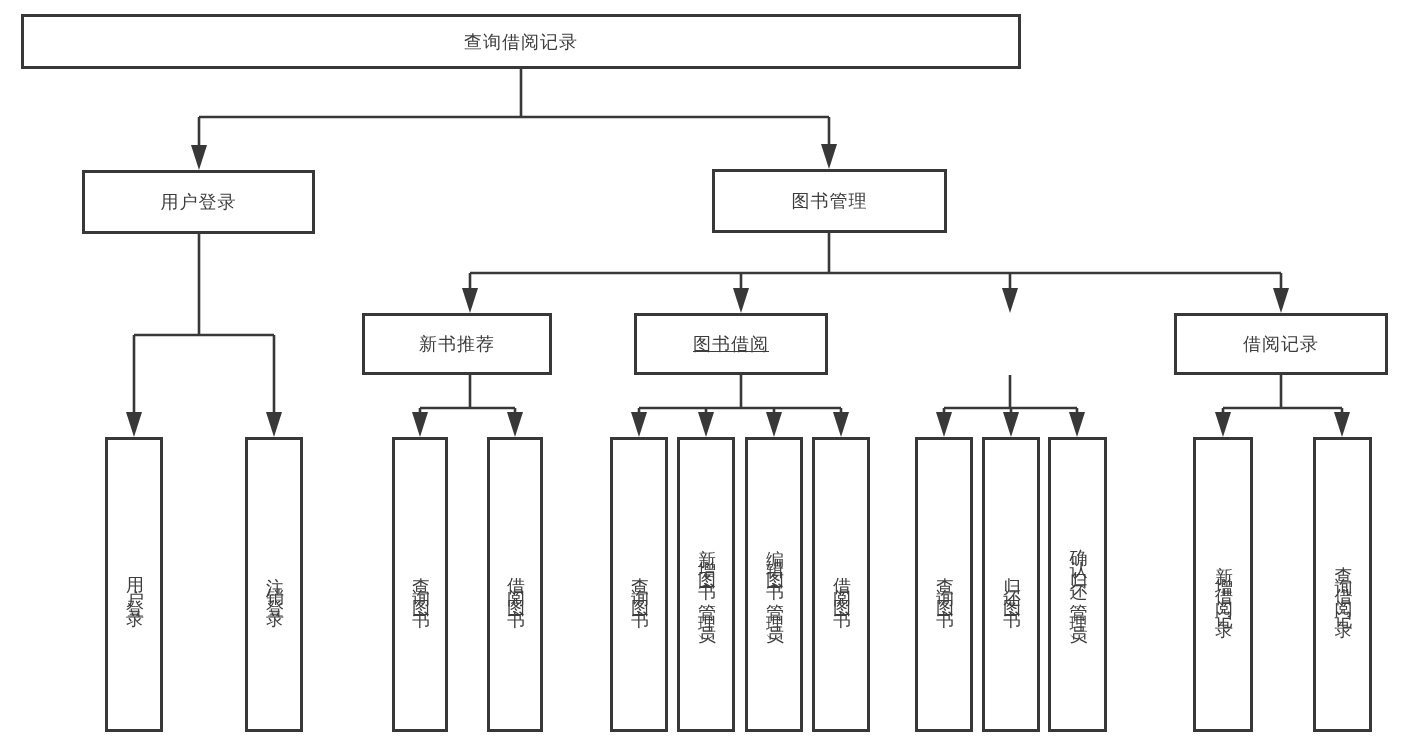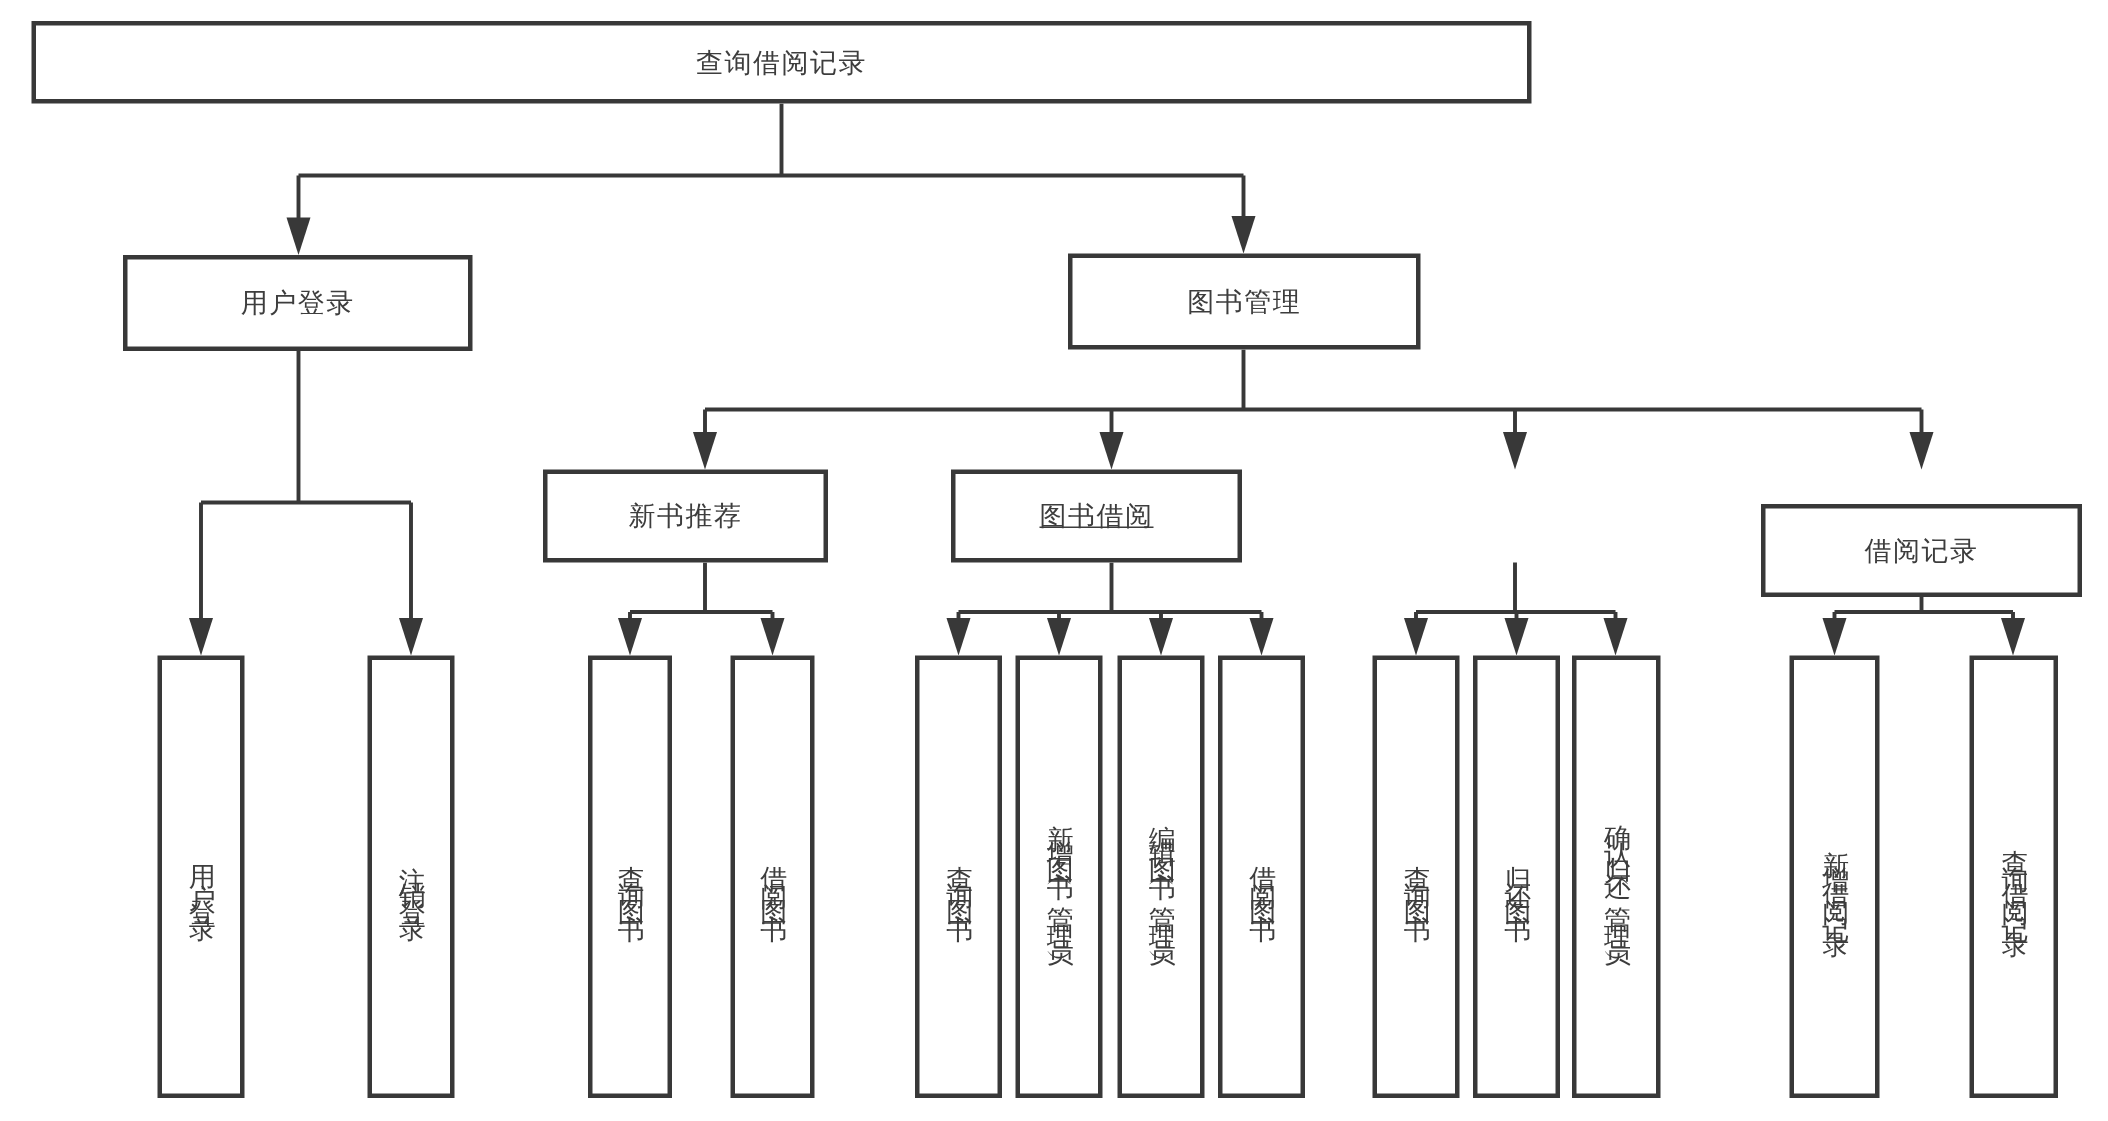--- a/index.html
+++ b/index.html
@@ -93,21 +93,21 @@
     </g>
   </svg>
 
   <div class="node" style="left:21px;top:14px;width:1000px;height:55px;">查询借阅记录</div>
 
   <div class="node" style="left:82px;top:170px;width:233px;height:64px;">用户登录</div>
   <div class="node" style="left:712px;top:169px;width:235px;height:64px;">图书管理</div>
 
   <div class="node" style="left:362px;top:313px;width:190px;height:62px;">新书推荐</div>
   <div class="node" style="left:634px;top:313px;width:194px;height:62px;text-decoration:underline;">图书借阅</div>
-  <div class="node" style="left:1174px;top:313px;width:214px;height:62px;margin-top:23px;">借阅记录</div>
+  <div class="node" style="left:1174px;top:313px;width:214px;height:62px;">借阅记录</div>
 
   <div class="node" style="left:105px;top:437px;width:58px;height:295px;">
     <span class="vtext">用户登录</span>
   </div>
   <div class="node" style="left:245px;top:437px;width:58px;height:295px;">
     <span class="vtext">注销登录</span>
   </div>
 
   <div class="node" style="left:392px;top:437px;width:56px;height:295px;">
     <span class="vtext">查询图书</span>

